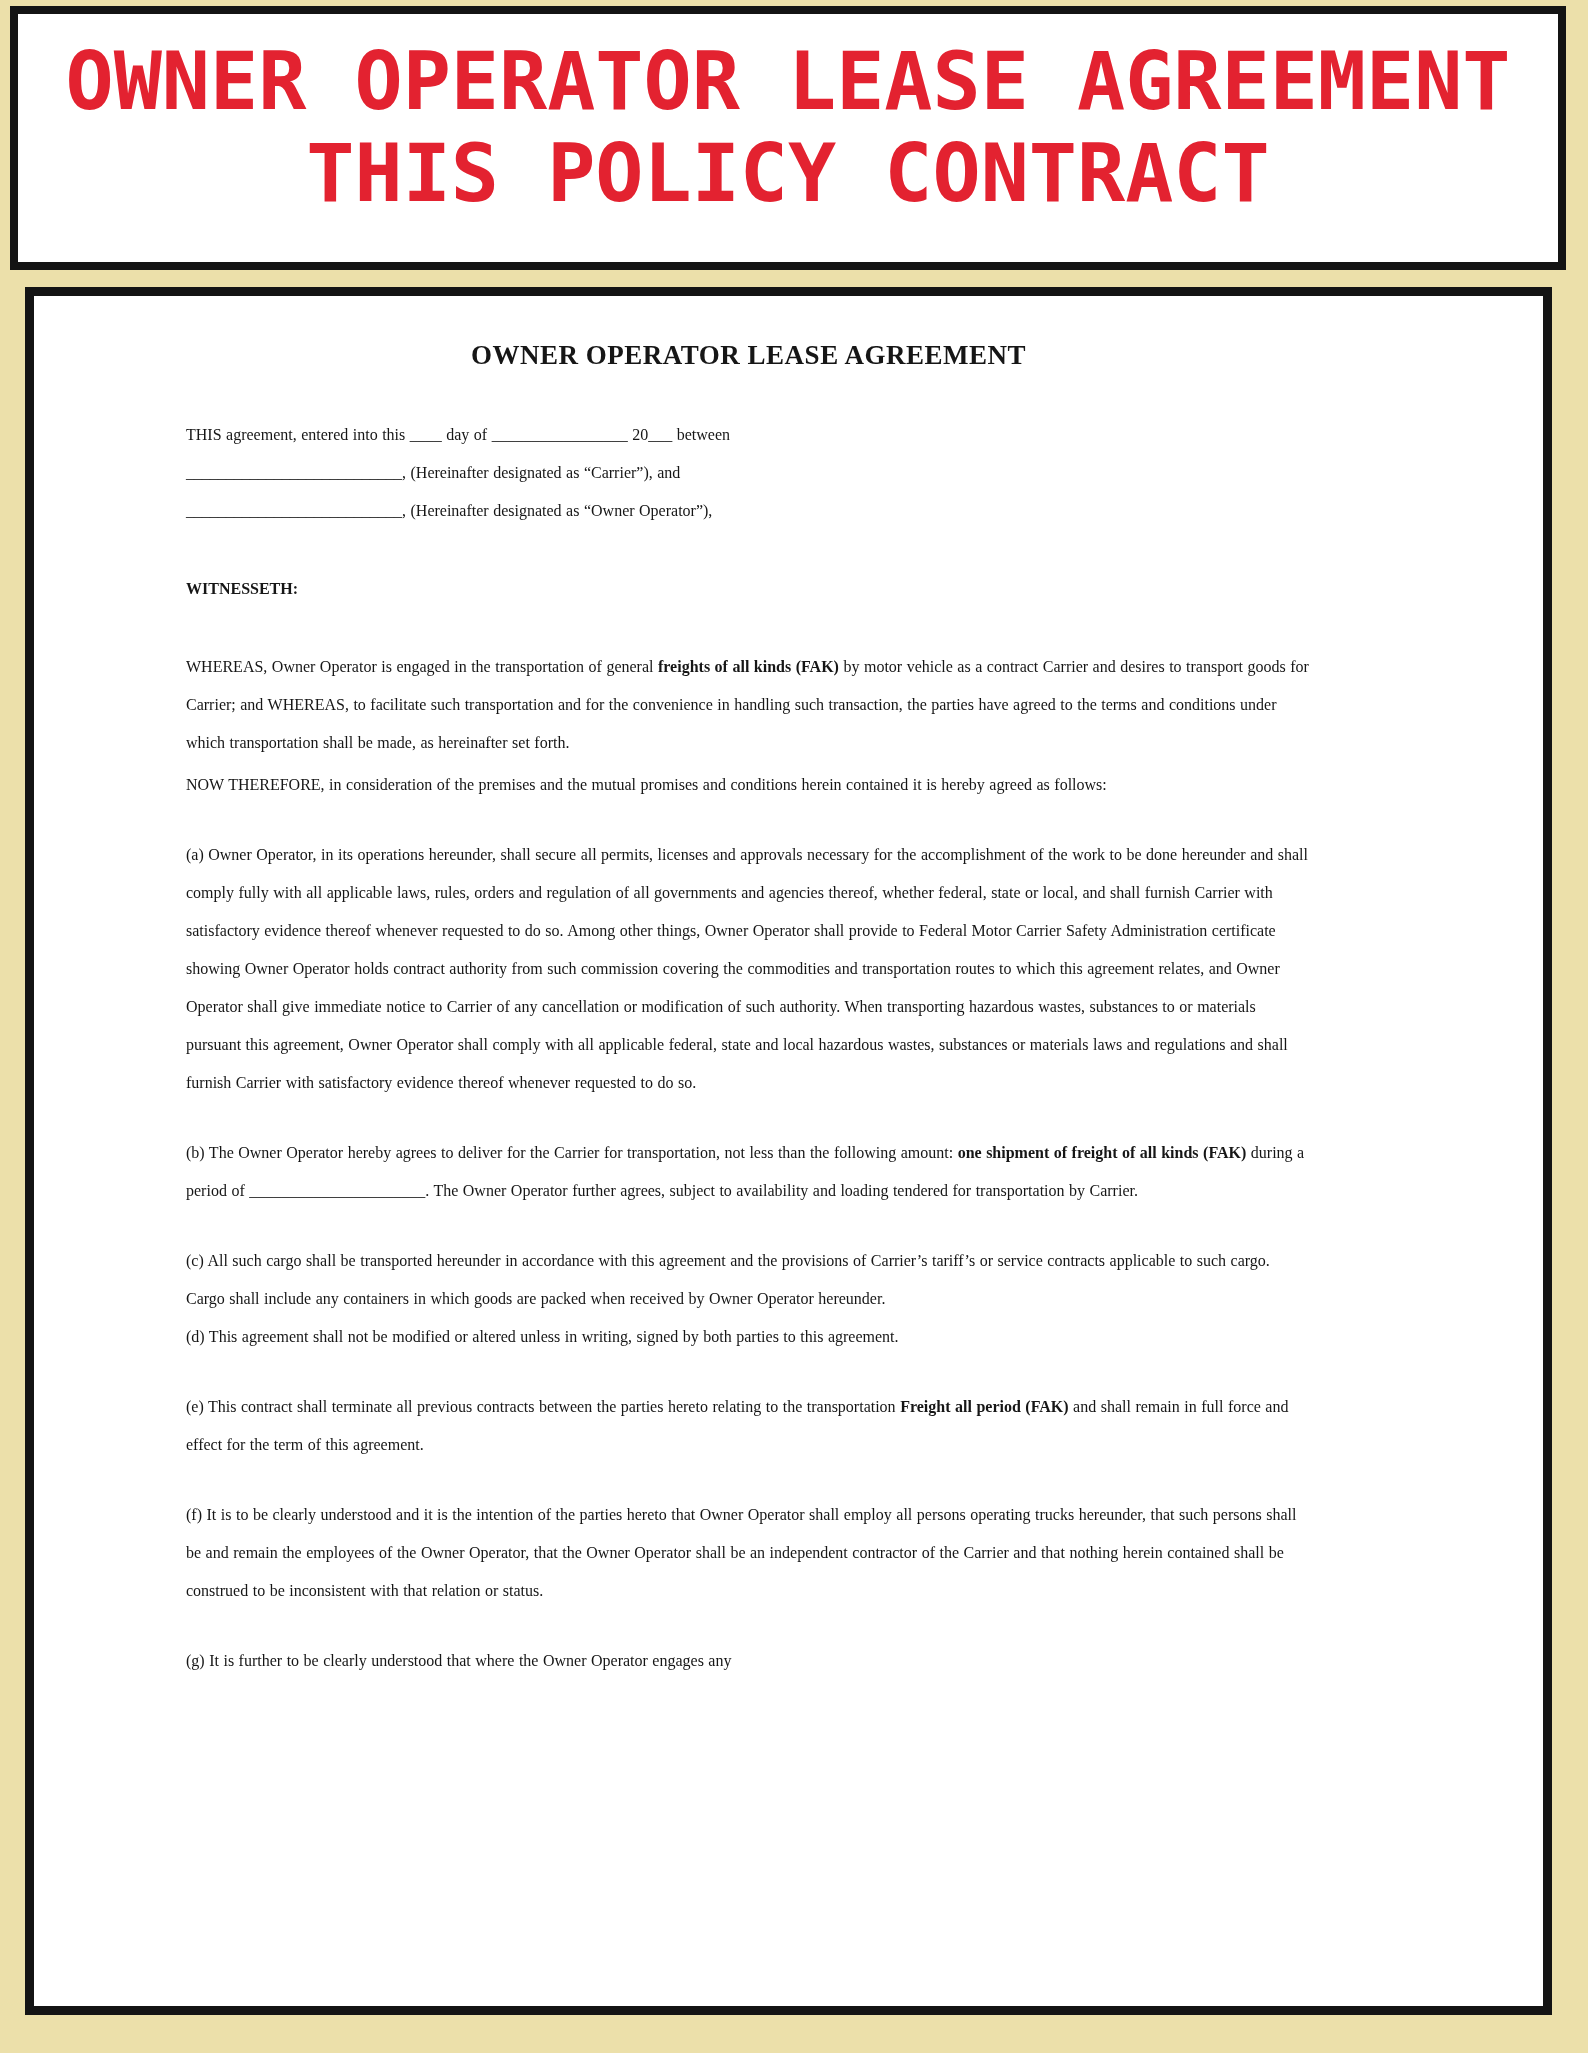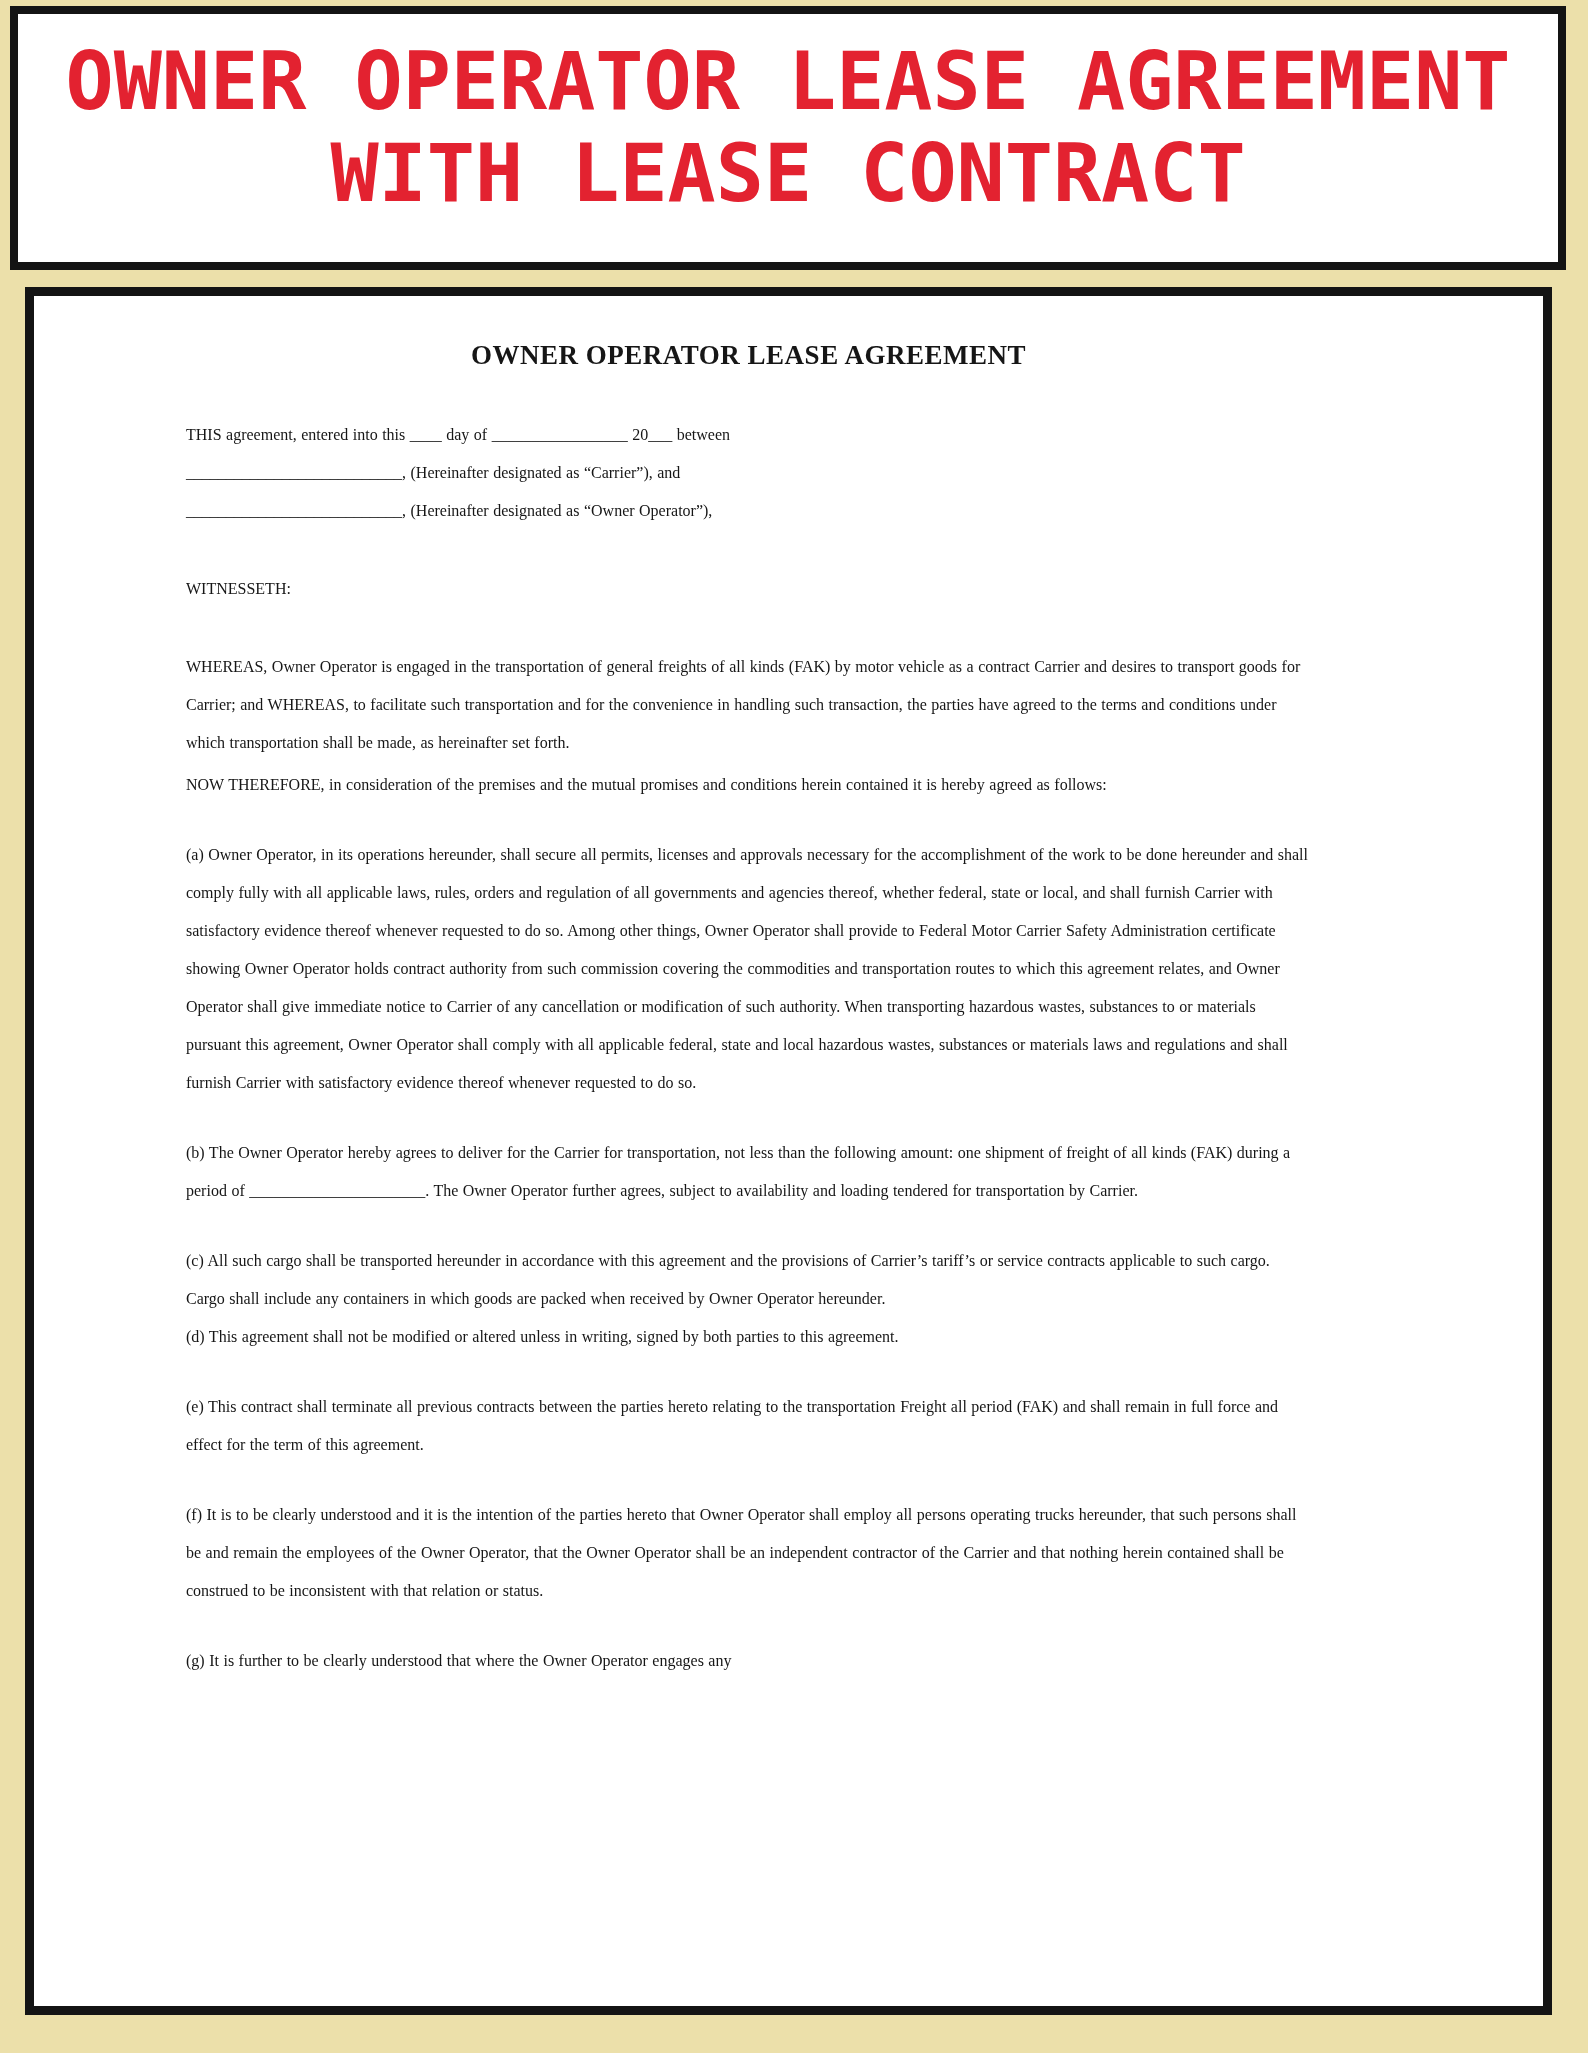--- a/index.html
+++ b/index.html
@@ -66,29 +66,29 @@
     letter-spacing:0.5px;
   }
   .para{
     margin:0;
     font-size:16px;
     line-height:38px;
     white-space:pre-wrap;
     word-spacing:0.5px;
   }
   .para .bold{
-    font-weight:normal;
+    font-weight:bold;
   }
 </style>
 </head>
 <body>
 
 <div class="banner">
   <div class="banner-line">OWNER OPERATOR LEASE AGREEMENT</div>
-  <div class="banner-line">WITH LEASE CONTRACT</div>
+  <div class="banner-line">THIS POLICY CONTRACT</div>
 </div>
 
 <div class="doc">
   <div class="doc-inner">
     <h1 class="doc-heading">OWNER OPERATOR LEASE AGREEMENT</h1>
 
   <p class="para" style="margin-top: 46px;"><span>THIS agreement, entered into this ____ day of _________________ 20___ between
 ___________________________, (Hereinafter designated as “Carrier”), and
 ___________________________, (Hereinafter designated as “Owner Operator”),</span></p>
       <p class="para" style="margin-top: 40px;"><span class="bold">WITNESSETH:</span></p>

